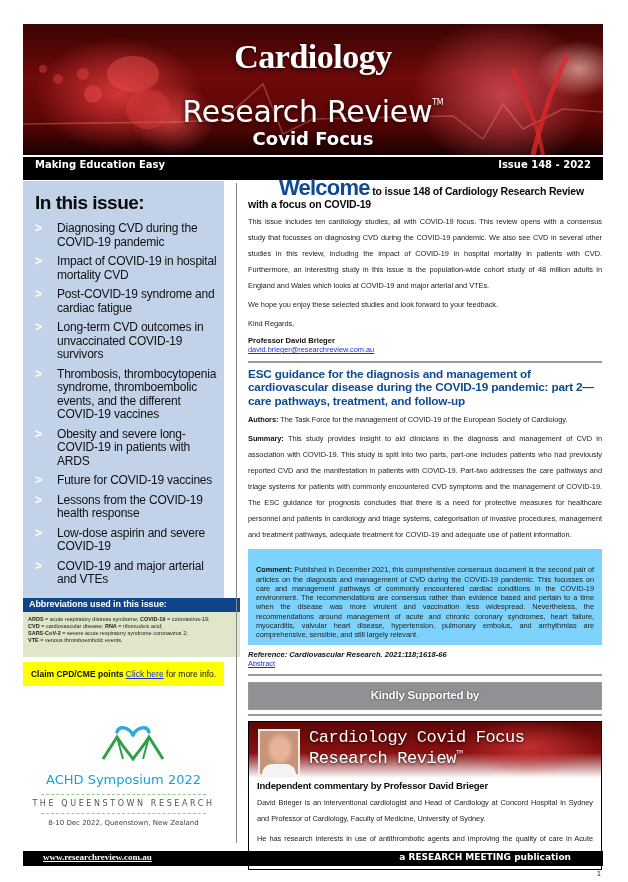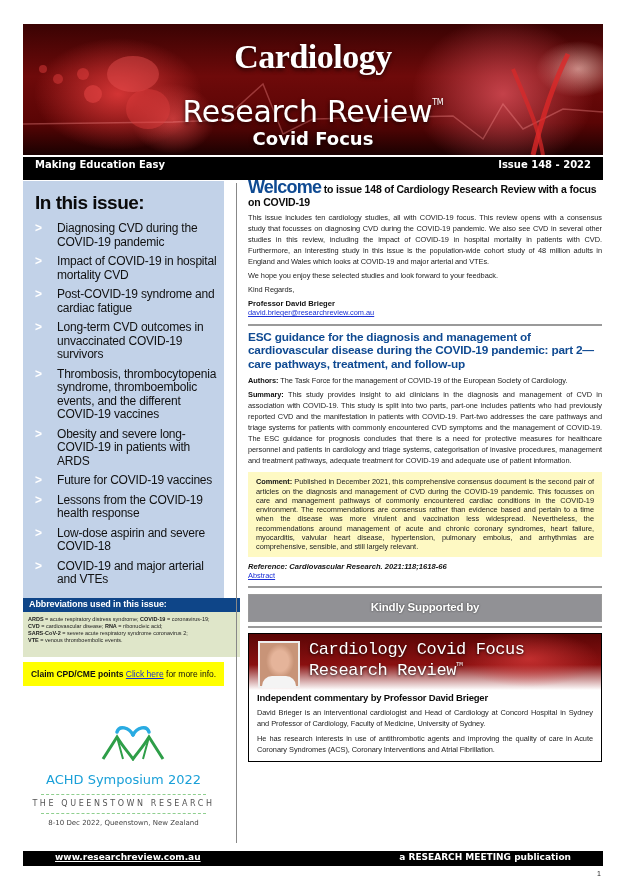--- a/index.html
+++ b/index.html
@@ -79,32 +79,32 @@
   .achd-rule.r1 { top: 94px; }
   .achd-rule.r2 { top: 113px; }
   .achd-sub { position: absolute; left: 0; width: 201px; top: 99px; font-family: "DejaVu Sans", sans-serif; font-size: 8px; letter-spacing: 2.6px; color: #555; }
   .achd-date { position: absolute; left: 0; width: 201px; top: 119px; font-family: "DejaVu Sans", sans-serif; font-size: 7px; color: #444; }
 
   .col-divider { position: absolute; left: 236px; top: 183px; width: 1px; height: 660px; background: #888; }
 
   
   .main { position: absolute; left: 248px; top: 181px; width: 354px; }
   .welcome-head { font-size: 10.5px; font-weight: bold; color: #0a0a0a; line-height: 13px; letter-spacing: -0.2px; }
-  .welcome-head .big { font-size: 18px; color: #0f4a92; letter-spacing: -0.8px; }
-  .para { font-size: 7.4px; line-height: 11px; color: #222; text-align: justify; letter-spacing: -0.05px; }
+  .welcome-head .big { font-size: 22px; color: #0f4a92; letter-spacing: -0.8px; margin-left: 31px; }
+  .para { font-size: 7.4px; line-height: 16px; color: #222; text-align: justify; letter-spacing: -0.05px; }
   .para + .para { margin-top: 3px; }
   .sig-name { font-size: 7.6px; font-weight: bold; margin-top: 4px; }
   .email-link { font-size: 7.4px; color: #1a2fd6; text-decoration: underline; display: block; }
 
   .hr { height: 2px; background: #9a9a9a; margin: 7px 0 5px 0; }
 
   .article-title { font-size: 11.8px; font-weight: bold; color: #0f4a92; line-height: 13.4px; letter-spacing: -0.2px; }
   .label-b { font-weight: bold; color: #111; }
   .comment-box {
-    background: #fef9c3; padding: 5px 8px 5px 8px; margin-top: 6px;
+    background: #7dd3fc; padding: 16px 8px 5px 8px; margin-top: 6px;
   }
   .comment-box .para { line-height: 9.3px; }
   .ref { font-size: 7.6px; font-weight: bold; font-style: italic; margin-top: 5px; }
   .abstract-link { font-size: 7.4px; color: #1a2fd6; text-decoration: underline; display: block; }
 
   .sponsor-box { margin-top: 4px; border: 1px solid #999; }
   .sponsor-head { background: #919195; height: 26px; text-align: center; color: #fff; font-size: 11.5px; font-weight: bold; padding-top: 6px; text-shadow: 0 0 2px #333; letter-spacing: -0.2px; }
   .sponsor-body { height: 45px; position: relative; background: #fff; }
   .ashm-logo { position: absolute; left: 127px; top: 9px; width: 28px; height: 28px; }
   .ashm-text { position: absolute; left: 160px; top: 8px; font-family: "DejaVu Sans", sans-serif; font-size: 21px; font-weight: bold; color: #1352a8; letter-spacing: -0.5px; }
@@ -127,21 +127,21 @@
   .comm-title.c1 { top: 6px; font-size: 17px; letter-spacing: -0.4px; }
   .comm-title.c2 { top: 27px; font-size: 17px; letter-spacing: -0.4px; }
   .comm-title.c2 sup { font-size: 6px; vertical-align: top; }
   .comm-body { padding: 2px 8px 6px 8px; }
   .comm-head { font-size: 9.5px; font-weight: bold; color: #0a0a0a; margin-bottom: 4px; letter-spacing: -0.2px; }
 
   .footer-bar {
     position: absolute; left: 23px; top: 851px; width: 580px; height: 15px; background: #000; color: #fff;
     font-family: "DejaVu Sans", sans-serif; font-size: 9px; font-weight: bold;
   }
-  .footer-bar .left { position: absolute; left: 32px; top: 1px; color: #fff; text-decoration: underline; }
+  .footer-bar .left { position: absolute; left: 20px; top: 1px; color: #fff; text-decoration: underline; font-family: Liberation Serif, serif; }
   .footer-bar .right { position: absolute; right: 32px; top: 1px; }
   .page-num { position: absolute; left: 597px; top: 870px; font-size: 7px; color: #222; }
 </style>
 </head>
 <body>
 
 <div class="masthead">
   <svg class="ecg" viewBox="0 0 580 131">
     <polyline points="0,100 150,98 200,96 240,60 260,110 290,95 430,92 460,115 480,80 500,105 540,85 580,88" fill="none" stroke="rgba(255,150,150,0.35)" stroke-width="1.5"></polyline>
     <circle cx="20" cy="45" r="4" fill="rgba(220,60,60,0.5)"></circle>
@@ -167,21 +167,21 @@
   <div class="toc-title">In this issue:</div>
   <ul class="toc-list">
     <li class="toc-item"><span class="chev">&gt;</span><span>Diagnosing CVD during the COVID-19 pandemic</span></li>
     <li class="toc-item"><span class="chev">&gt;</span><span>Impact of COVID-19 in hospital mortality CVD</span></li>
     <li class="toc-item"><span class="chev">&gt;</span><span>Post-COVID-19 syndrome and cardiac fatigue</span></li>
     <li class="toc-item"><span class="chev">&gt;</span><span>Long-term CVD outcomes in unvaccinated COVID-19 survivors</span></li>
     <li class="toc-item"><span class="chev">&gt;</span><span>Thrombosis, thrombocytopenia syndrome, thromboembolic events, and the different COVID-19 vaccines</span></li>
     <li class="toc-item"><span class="chev">&gt;</span><span>Obesity and severe long-COVID-19 in patients with ARDS</span></li>
     <li class="toc-item"><span class="chev">&gt;</span><span>Future for COVID-19 vaccines</span></li>
     <li class="toc-item"><span class="chev">&gt;</span><span>Lessons from the COVID-19 health response</span></li>
-    <li class="toc-item"><span class="chev">&gt;</span><span>Low-dose aspirin and severe COVID-18</span></li>
+    <li class="toc-item"><span class="chev">&gt;</span><span>Low-dose aspirin and severe COVID-19</span></li>
     <li class="toc-item"><span class="chev">&gt;</span><span>COVID-19 and major arterial and VTEs</span></li>
   </ul>
 </div>
 
 <div class="abbrev-box">
   <div class="abbrev-head">Abbreviations used in this issue:</div>
   <div class="abbrev-body">
     <b>ARDS</b><span> = acute respiratory distress syndrome; </span><b>COVID-19</b><span> = coronavirus-19;</span><br>
     <b>CVD</b><span> = cardiovascular disease; </span><b>RNA</b><span> = ribonucleic acid;</span><br>
     <b>SARS-CoV-2</b><span> = severe acute respiratory syndrome coronavirus 2;</span><br>

